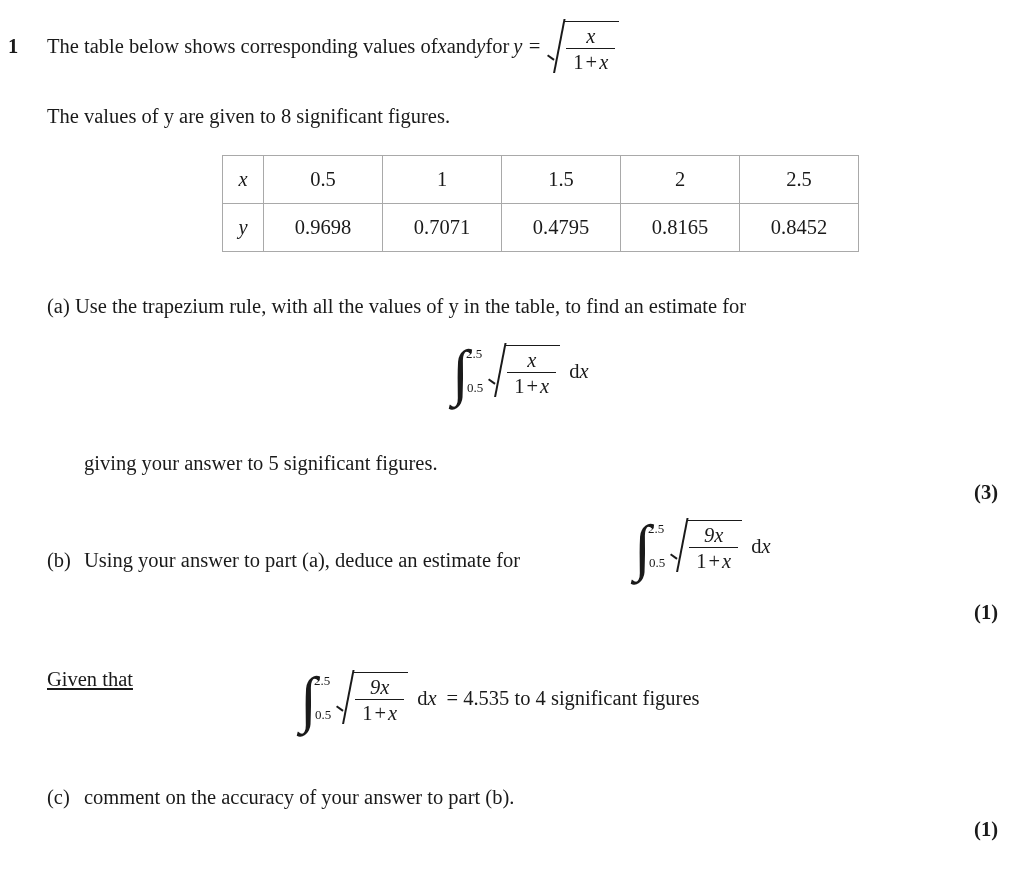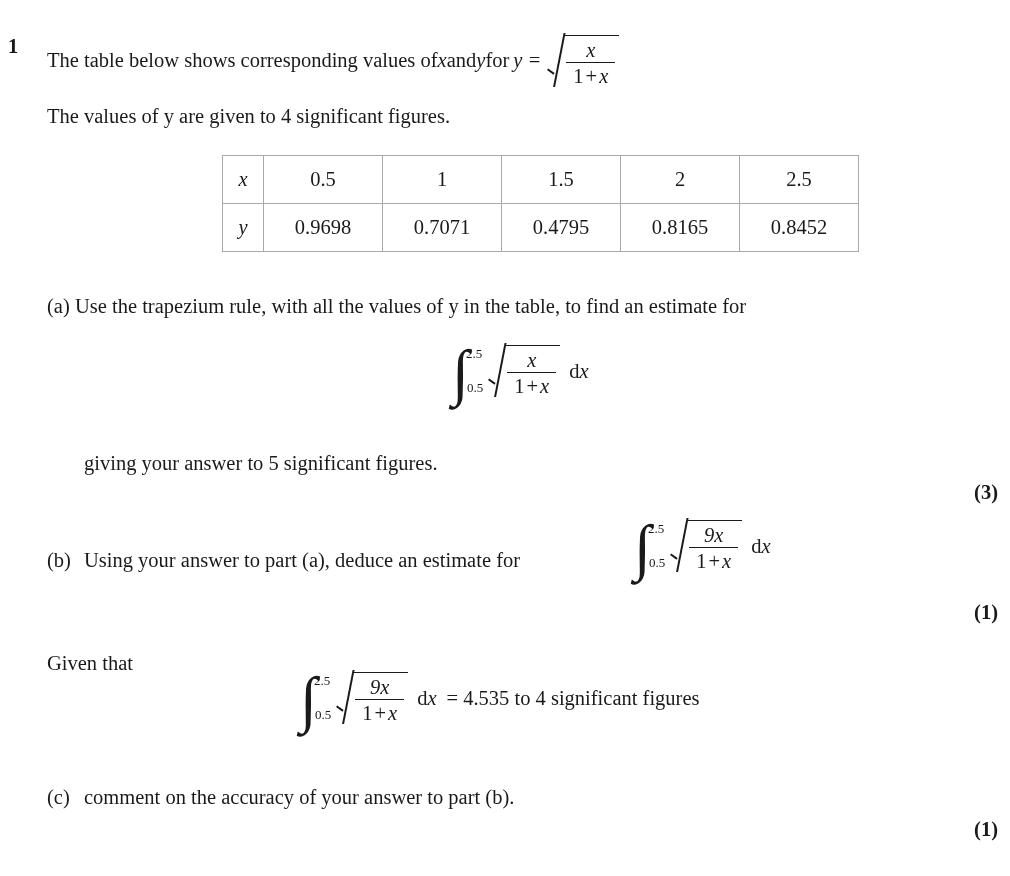--- a/index.html
+++ b/index.html
@@ -160,21 +160,21 @@
   }
   .vtable td.val { width: 118px; }
 </style>
 </head>
 <body>
 
 <div class="page">
 
   <div class="abs qnum" style="left:8px; top:35px;">1</div>
 
-  <div class="abs body-text" style="left:47px; top:35px; display:flex; align-items:center;text-align:center;">
+  <div class="abs body-text" style="left:47px; top:21px; display:flex; align-items:center;text-align:center;">
     <span>The table below shows corresponding values of </span>
     <i class="var">x</i>
     <span> and </span>
     <i class="var">y</i>
     <span> for  </span>
 
     <span class="math" style="margin-left:4px;">
       <i class="var" style="font-style:italic;">y =</i>
       <span class="sqrt" style="margin-left:6px;">
         <span class="radsign"></span>
@@ -183,21 +183,21 @@
             <span class="num">x</span>
             <span class="den">
               <span>1</span><span class="plus">+</span><i>x</i>
             </span>
           </span>
         </span>
       </span>
     </span>
   </div>
 
-  <div class="abs body-text" style="left:47px; top:104px;">The values of y are given to 4 significant figures.</div>
+  <div class="abs body-text" style="left:47px; top:104px;">The values of y are given to 8 significant figures.</div>
 
   <table class="vtable" style="left:222px; top:155px;">
     <tbody>
         <tr>
       <td class="lbl">x</td>
       <td class="val">0.5</td>
       <td class="val">1</td>
       <td class="val">1.5</td>
       <td class="val">2</td>
       <td class="val">2.5</td>
@@ -265,21 +265,21 @@
             </span>
           </span>
         </span>
       </span>
       <span class="dx"><span>d</span><i>x</i></span>
     </span>
   </div>
 
   <div class="abs marks" style="left:920px; top:601px; width:78px;">(1)</div>
 
-  <div class="abs body-text" style="left:47px; top:651px;">Given that</div>
+  <div class="abs body-text" style="left:47px; top:667px;text-decoration:underline;">Given that</div>
 
   <div class="abs" style="left:300px; top:672px;">
     <span class="math">
       <span class="integral">
         <span class="intsign">∫</span>
         <span class="intlims">
           <span class="upper">2.5</span>
           <span class="lower">0.5</span>
         </span>
       </span>

